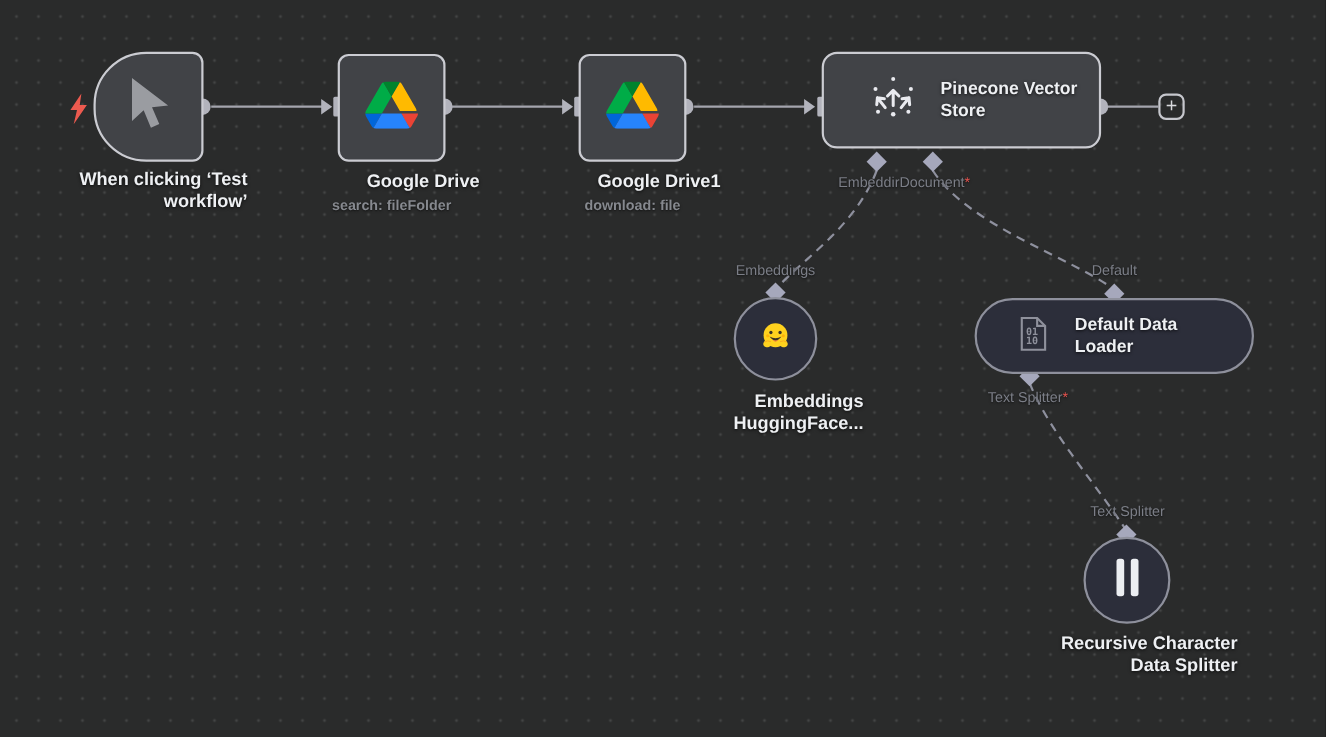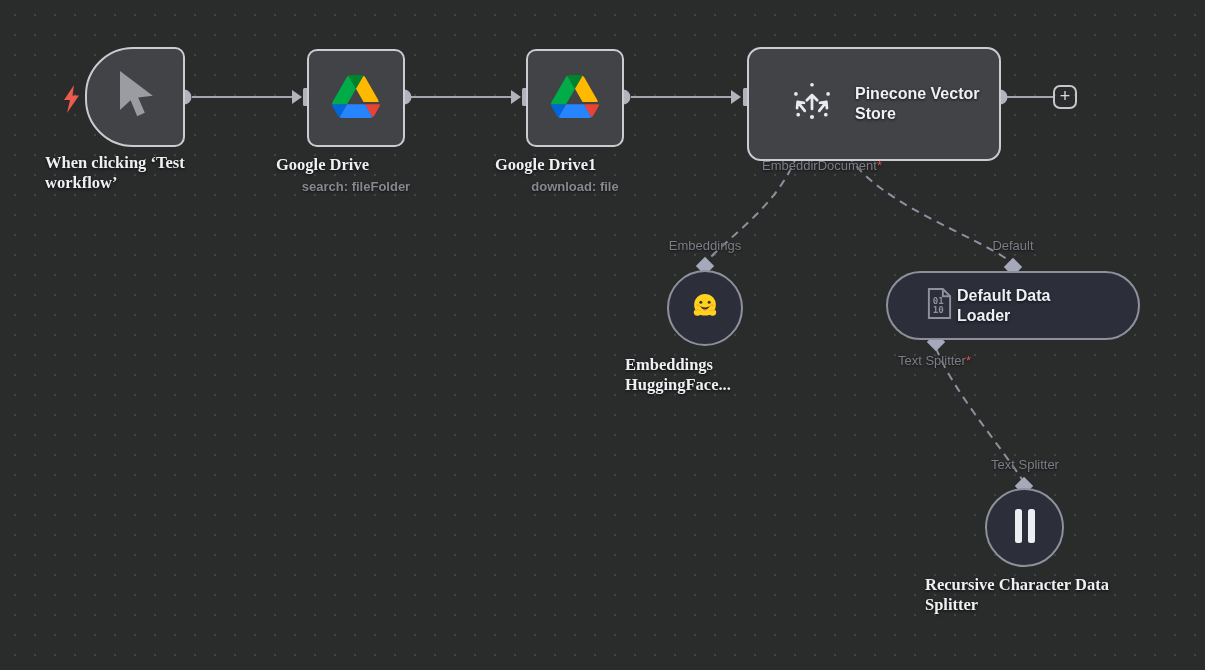--- a/index.html
+++ b/index.html
@@ -12,27 +12,27 @@
   }
   #wires{position:absolute;left:0;top:0;z-index:1;}
   .node{
     position:absolute;box-sizing:border-box;z-index:2;
     background:#414347;border:2px solid #cbccd2;
     display:flex;align-items:center;justify-content:center;
     cursor:pointer;
   }
   .node--square{width:98px;height:98px;border-radius:10px;}
   .node--trigger{left:85px;top:47px;width:100px;height:100px;border-radius:48px 10px 10px 48px;}
-  .node--wide{left:747px;top:47px;width:254px;height:114px;border-radius:14px;justify-content:flex-start;padding-left:40px;gap:20px;}
+  .node--wide{left:747px;top:47px;width:254px;height:88px;border-radius:14px;justify-content:flex-start;padding-left:40px;gap:20px;}
   .node--ai{background:#2c2e3a;border-color:#8e909c;}
   .node--circle{border-radius:50%;}
-  .node--pill{left:886px;top:271px;width:254px;height:69px;border-radius:35px;justify-content:flex-start;padding-left:38px;gap:4px;}
+  .node--pill{left:886px;top:271px;width:254px;height:69px;border-radius:35px;justify-content:flex-start;padding-left:38px;gap:24px;}
   .lbl{
     position:absolute;z-index:3;color:#eef0f3;font-weight:700;font-size:16.5px;
-    line-height:1.22;text-align:left;text-shadow:0 1px 3px rgba(0,0,0,.75);font-family:Liberation Serif, serif;
+    line-height:1.22;text-align:right;text-shadow:0 1px 3px rgba(0,0,0,.75);
   }
   .sub{
     position:absolute;z-index:3;color:#86898f;font-size:13px;text-align:center;
     text-shadow:0 1px 2px rgba(0,0,0,.6);
     font-weight:bold;
   }
   .portlbl{
     position:absolute;z-index:3;color:#7b7e87;font-size:13px;white-space:nowrap;
     text-shadow:0 1px 2px rgba(0,0,0,.6);
   }

